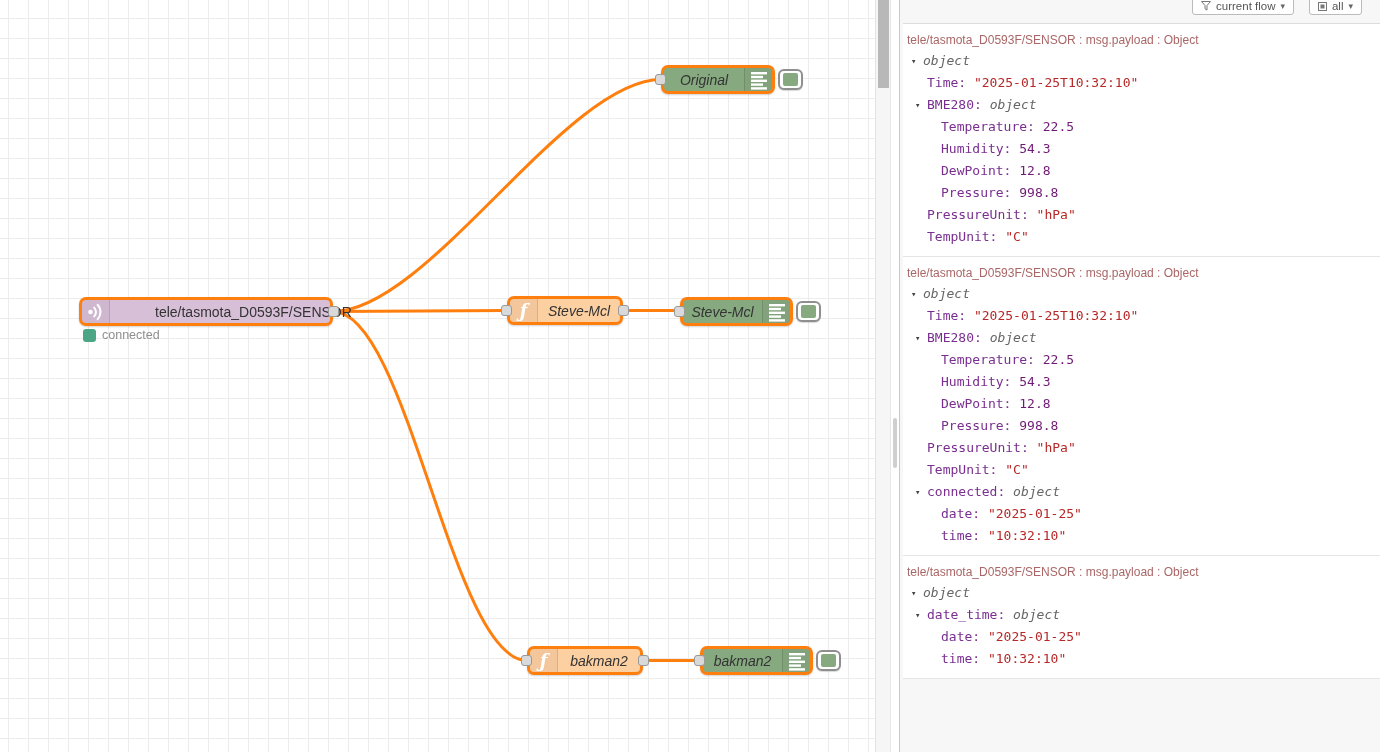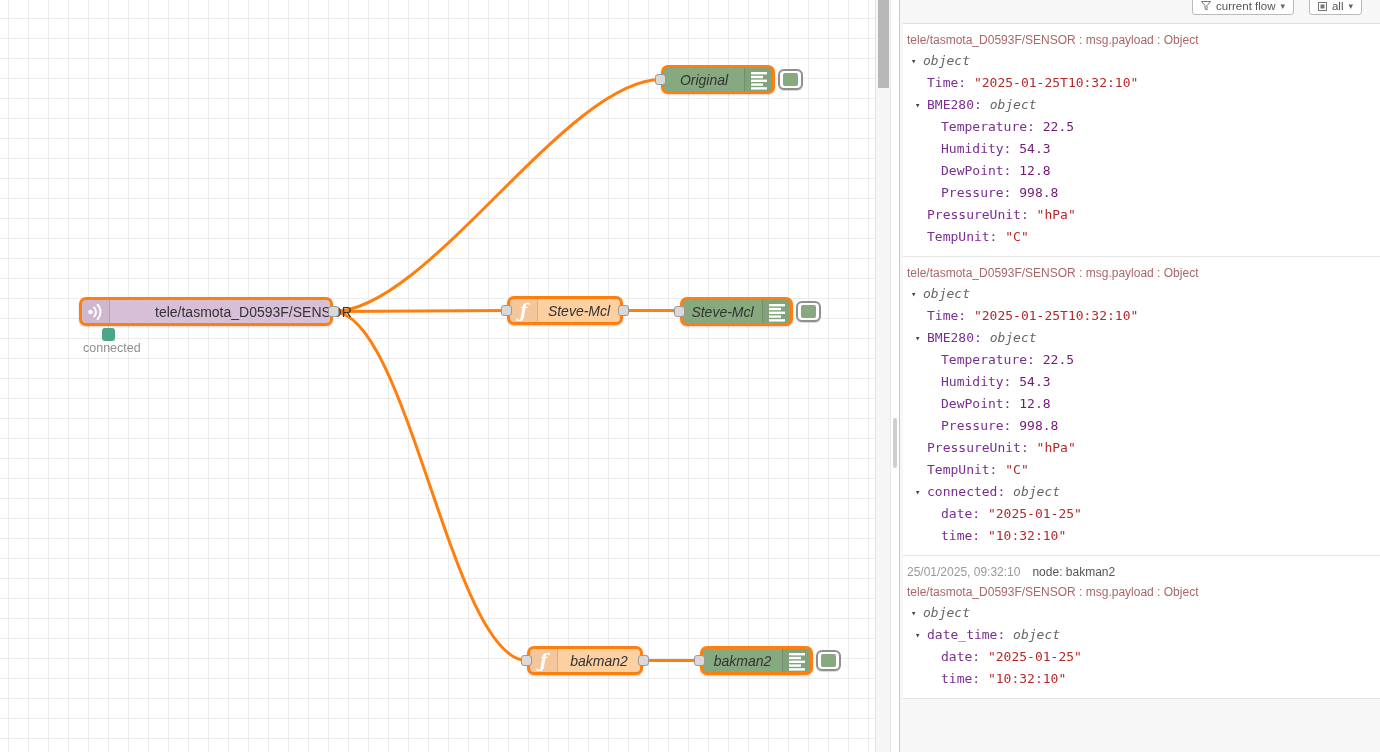--- a/index.html
+++ b/index.html
@@ -33,21 +33,21 @@
   .port { position:absolute; width:11px; height:11px; background:#d9d9d9;
           border:1px solid #999; border-radius:3px; top:50%; margin-top:-5.5px; }
   .port.out { right:-9px; } .port.in { left:-9px; }
 
   .dbg-toggle { position:absolute; right:-31px; top:1px; width:25px; height:21px;
           background:#fff; border:2px solid #8f8f8f; border-radius:6px;
           display:flex; align-items:center; justify-content:center;
           box-shadow:0 1px 1px rgba(0,0,0,0.15); }
   .dbg-toggle .inner { width:15px; height:13px; background:#87a980; border-radius:2px; }
 
-  .status { position:absolute; display:flex; align-items:center; font-size:12.5px; color:#8f8f8f;flex-direction:column; }
+  .status { position:absolute; display:flex; align-items:center; font-size:12.5px; color:#8f8f8f; }
   .status .dot { width:13px; height:13px; border-radius:3px; background:#4ca686; margin-right:6px; }
 
   
   #canvas-vscroll { position:absolute; left:875px; top:0; width:15px; height:752px;
           background:#f6f6f6; border-left:1px solid #e3e3e3; }
   #canvas-vscroll .thumb { position:absolute; left:2px; top:0; width:11px; height:88px; background:#b8b8b8; }
   #divider { position:absolute; left:890px; top:0; width:10px; height:752px; background:#fff;
           border-left:1px solid #e6e6e6; border-right:1px solid #c9c9c9; }
   #divider .grip { position:absolute; left:2px; top:418px; width:4px; height:50px;
           background:#cfcfcf; border-radius:2px; }
@@ -226,21 +226,20 @@
         <div class="tree-row" style="padding-left: 34px;"><span class="k">Humidity: </span><span class="t-number">54.3</span></div>
         <div class="tree-row" style="padding-left: 34px;"><span class="k">DewPoint: </span><span class="t-number">12.8</span></div>
         <div class="tree-row" style="padding-left: 34px;"><span class="k">Pressure: </span><span class="t-number">998.8</span></div>
         <div class="tree-row" style="padding-left: 20px;"><span class="k">PressureUnit: </span><span class="t-string">"hPa"</span></div>
         <div class="tree-row" style="padding-left: 20px;"><span class="k">TempUnit: </span><span class="t-string">"C"</span></div>
         <div class="tree-row" style="padding-left: 20px;"><span class="arrow" style="left: 8px;">▾</span><span class="k">connected: </span><span class="t-object">object</span></div>
         <div class="tree-row" style="padding-left: 34px;"><span class="k">date: </span><span class="t-string">"2025-01-25"</span></div>
         <div class="tree-row" style="padding-left: 34px;"><span class="k">time: </span><span class="t-string">"10:32:10"</span></div>
       </div>
       <div class="dbg-msg">
-        <div class="meta-row"><span class="meta-date">25/01/2025, 09:32:10</span><span class="meta-node">node: bakman2</span></div>
         <div class="meta-topic">tele/tasmota_D0593F/SENSOR : msg.payload : Object</div>
         <div class="tree-row" style="padding-left: 16px;"><span class="arrow" style="left: 4px;">▾</span><span class="t-object">object</span></div>
         <div class="tree-row" style="padding-left: 20px;"><span class="arrow" style="left: 8px;">▾</span><span class="k">date_time: </span><span class="t-object">object</span></div>
         <div class="tree-row" style="padding-left: 34px;"><span class="k">date: </span><span class="t-string">"2025-01-25"</span></div>
         <div class="tree-row" style="padding-left: 34px;"><span class="k">time: </span><span class="t-string">"10:32:10"</span></div>
       </div>
     </div>
 </div>
 
 </body></html>

